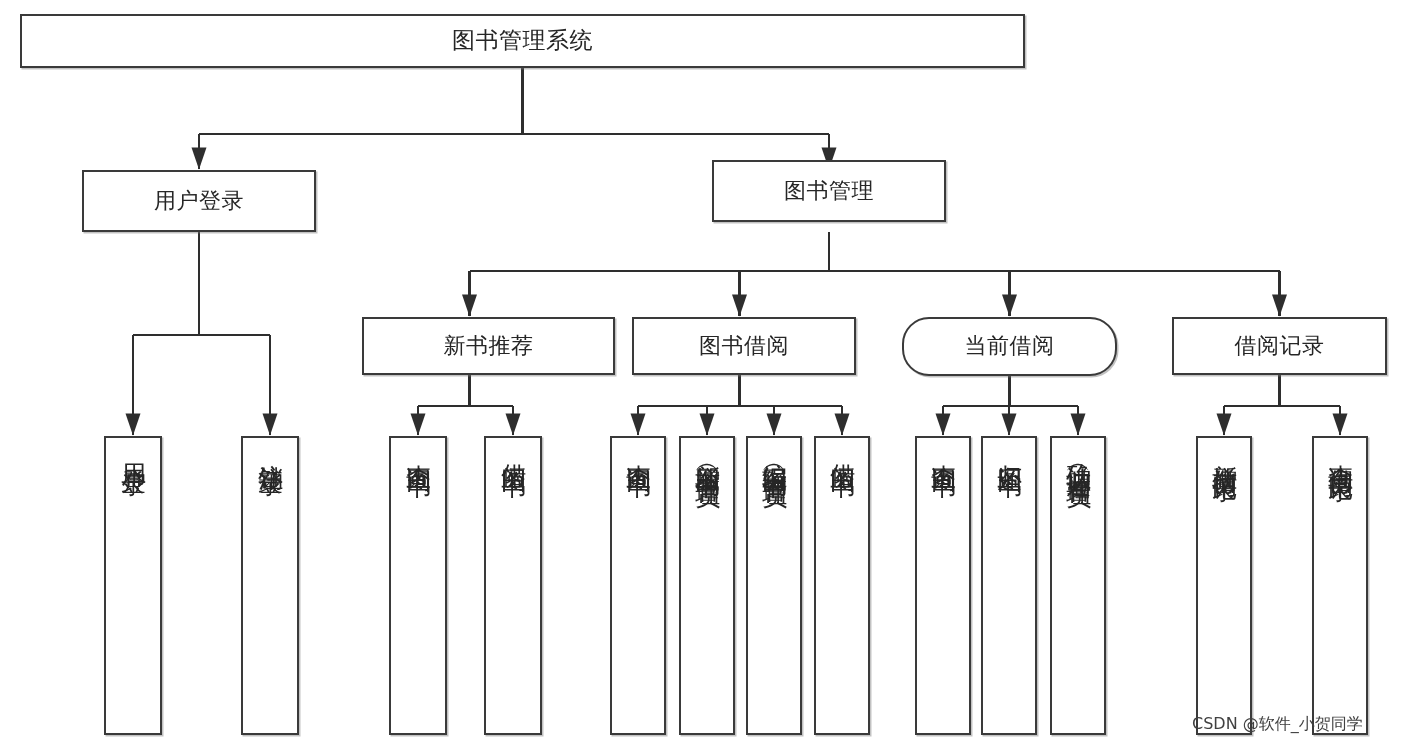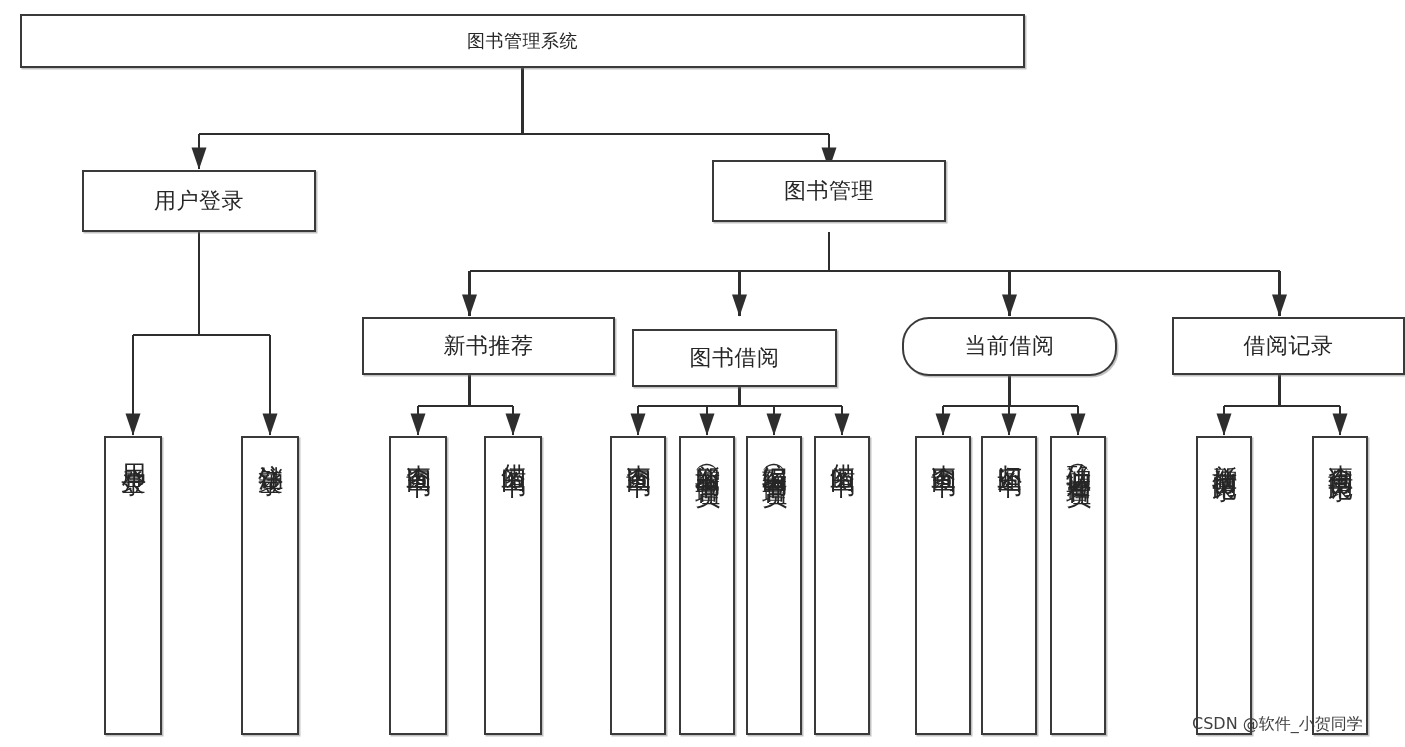--- a/index.html
+++ b/index.html
@@ -52,21 +52,21 @@
     padding-top: 6px;
   }
   .node.vertical .label {
     writing-mode: vertical-rl;
     text-orientation: upright;
     font-size: 25px;
     line-height: 1.05;
     letter-spacing: 3px;
     white-space: nowrap;
   }
-  .node.root .label { font-size: 18px; }
+  .node.root .label { font-size: 23px; }
   .watermark {
     position: absolute;
     left: 1192px;
     top: 714px;
     font-size: 16px;
     color: #404040;
     white-space: nowrap;
     font-family: "DejaVu Sans", "Liberation Sans", sans-serif;
   }
 </style>
@@ -134,27 +134,27 @@
       </div>
       <div class="node horizontal" style="left: 82px; top: 170px; width: 234px; height: 62px;">
         <span class="label">用户登录</span>
       </div>
       <div class="node horizontal" style="left: 712px; top: 160px; width: 234px; height: 62px;">
         <span class="label">图书管理</span>
       </div>
       <div class="node horizontal" style="left: 362px; top: 317px; width: 253px; height: 58px;">
         <span class="label">新书推荐</span>
       </div>
-      <div class="node horizontal" style="left: 632px; top: 317px; width: 205px; height: 58px; margin-top: 12px;">
+      <div class="node horizontal" style="left: 632px; top: 317px; width: 224px; height: 58px;">
         <span class="label">图书借阅</span>
       </div>
       <div class="node horizontal" style="left: 902px; top: 317px; width: 215px; height: 59px; border-radius: 27px;">
         <span class="label">当前借阅</span>
       </div>
-      <div class="node horizontal" style="left: 1172px; top: 317px; width: 233px; height: 58px;">
+      <div class="node horizontal" style="left: 1172px; top: 317px; width: 215px; height: 58px;">
         <span class="label">借阅记录</span>
       </div>
       <div class="node vertical" style="left: 104px; top: 436px; width: 58px; height: 299px;">
         <span class="label">用户登录</span>
       </div>
       <div class="node vertical" style="left: 241px; top: 436px; width: 58px; height: 299px;">
         <span class="label">注销登录</span>
       </div>
       <div class="node vertical" style="left: 389px; top: 436px; width: 58px; height: 299px;">
         <span class="label">查询图书</span>

